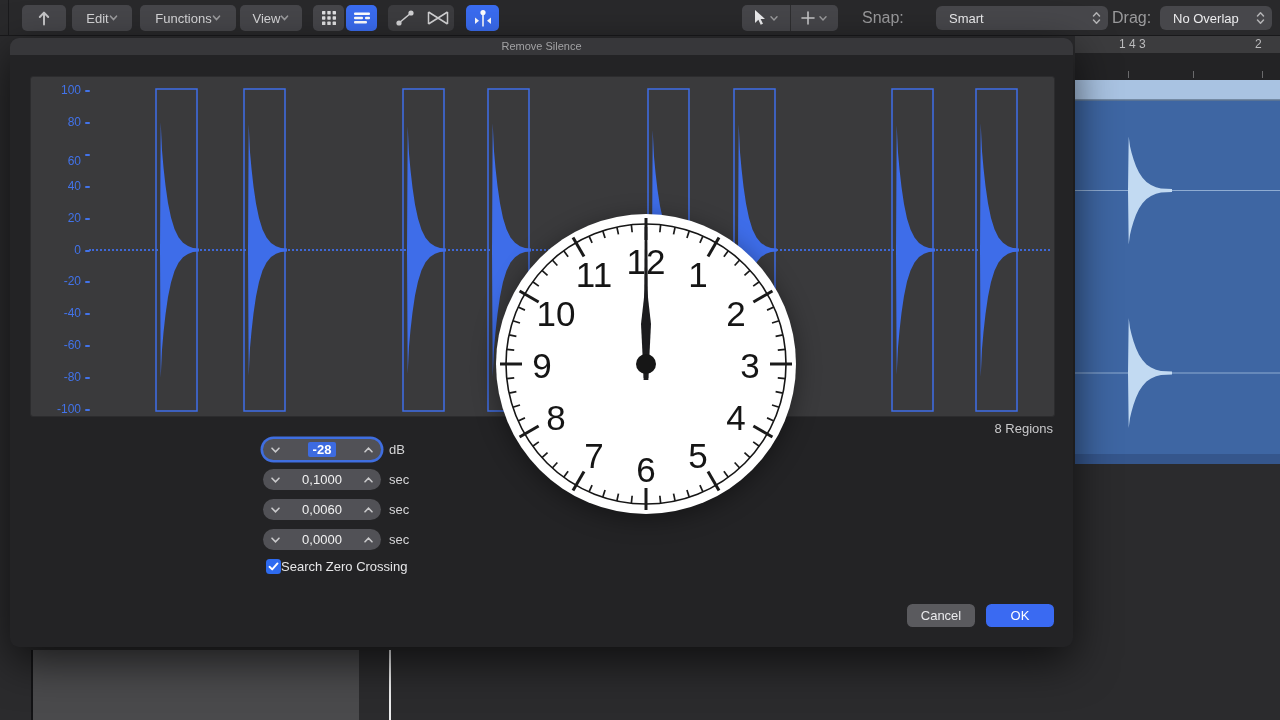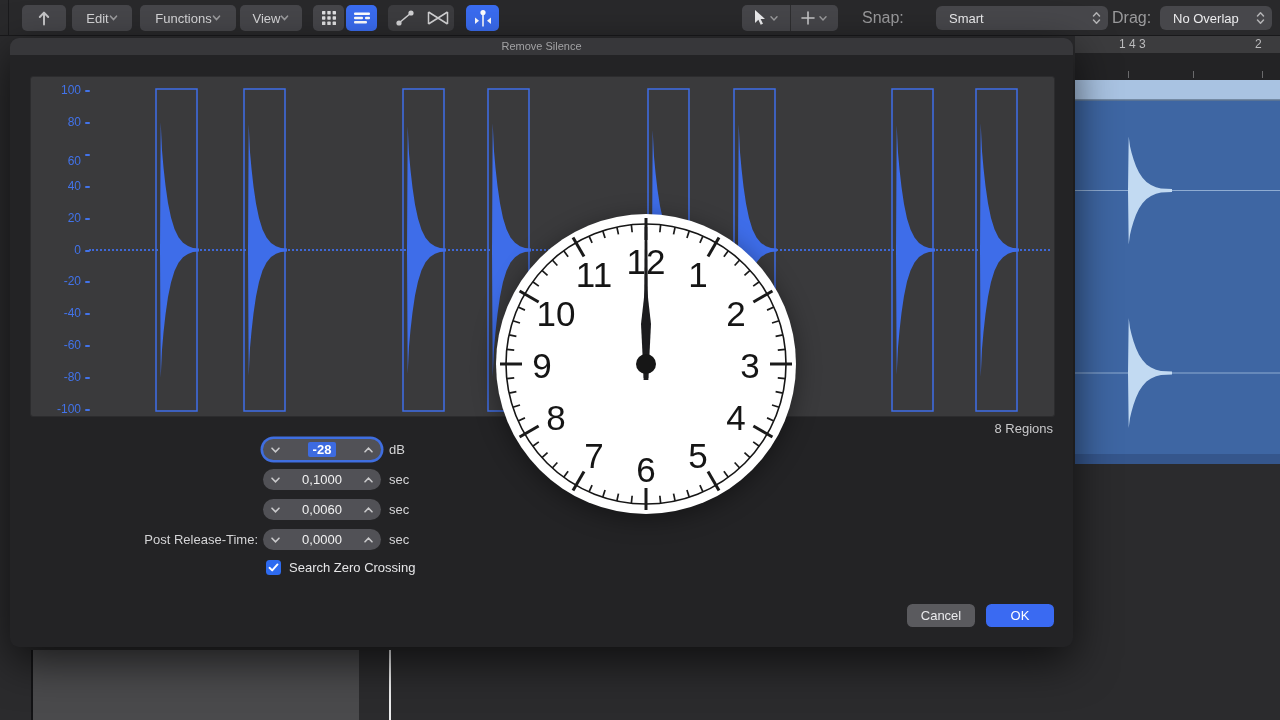--- a/index.html
+++ b/index.html
@@ -60,21 +60,21 @@
   .stepper { position:absolute; left:253px; top:0; width:118px; height:21px; border-radius:11px;
     background:#515156; display:flex; align-items:center; justify-content:space-between;
     padding:0 7px; }
   .stepper.focused { box-shadow:0 0 0 2.5px #3f6ee0;font-weight:bold; }
   .st-btn { display:flex; align-items:center; }
   .st-value { flex:1; text-align:center; color:#f2f2f2; font-size:13px; }
   .st-value .sel { background:#3d6be0; color:#fff; padding:0 5px; border-radius:2px; }
   .f-unit { position:absolute; left:379px; top:0; height:21px; line-height:21px;
     color:#d4d4d6; font-size:13px; }
   .checkbox-row { position:absolute; left:256px; top:521px; height:16px;
-    display:flex; align-items:center; gap:8px; }
+    display:flex; align-items:flex-start; }
   .cbox { width:15px; height:15px; border-radius:3.5px; background:#2e6bf0;
     display:flex; align-items:center; justify-content:center; }
   .cb-label { color:#e6e6e8; font-size:13px; }
   .dlg-btn { position:absolute; top:566px; width:68px; height:23px; border-radius:5.5px;
     display:flex; align-items:center; justify-content:center; font-size:13px; border:none; }
   .btn-cancel { left:897px; background:#5a5a5e; color:#eaeaec; }
   .btn-ok { left:976px; background:#3a6af2; color:#fff; }
   
   .clock { position:absolute; left:489px; top:207px; width:314px; height:314px; z-index:3;
     filter:drop-shadow(0 5px 12px rgba(0,0,0,.4)); }
@@ -324,21 +324,20 @@
             <span class="st-value">0,0060</span>
             <span class="st-btn">
               <svg width="11" height="8" viewBox="0 0 11 8">
                 <path d="M2 5.8 L5.5 2.2 L9 5.8" fill="none" stroke="#c9c9cb" stroke-width="1.6" stroke-linecap="round"></path>
               </svg>
             </span>
           </div>
           <span class="f-unit">sec</span>
         </div>
         <div class="f-row" style="top: 491px;">
-          <span class="f-label">Post Release-Time:</span>
           <div class="stepper">
             <span class="st-btn">
               <svg width="11" height="8" viewBox="0 0 11 8">
                 <path d="M2 2.2 L5.5 5.8 L9 2.2" fill="none" stroke="#c9c9cb" stroke-width="1.6" stroke-linecap="round"></path>
               </svg>
             </span>
             <span class="st-value">0,0000</span>
             <span class="st-btn">
               <svg width="11" height="8" viewBox="0 0 11 8">
                 <path d="M2 5.8 L5.5 2.2 L9 5.8" fill="none" stroke="#c9c9cb" stroke-width="1.6" stroke-linecap="round"></path>

